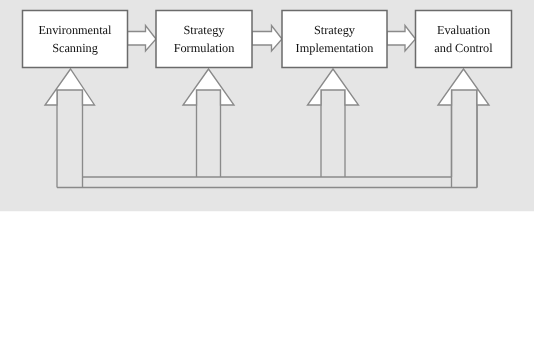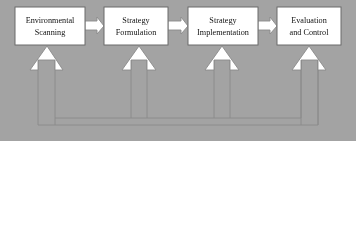--- a/index.html
+++ b/index.html
@@ -7,21 +7,21 @@
     padding: 0;
     background: #ffffff;
   }
   body {
     font-family: "Liberation Serif", "DejaVu Serif", serif;
   }
   #canvas {
     position: relative;
     width: 356px;
     height: 141px;
-    background: #a3a3a3;
+    background: #e5e5e5;
     overflow: hidden;
   }
   #canvas svg {
     position: absolute;
     top: 0;
     left: 0;
     width: 356px;
     height: 141px;
   }
   .box-rect {

